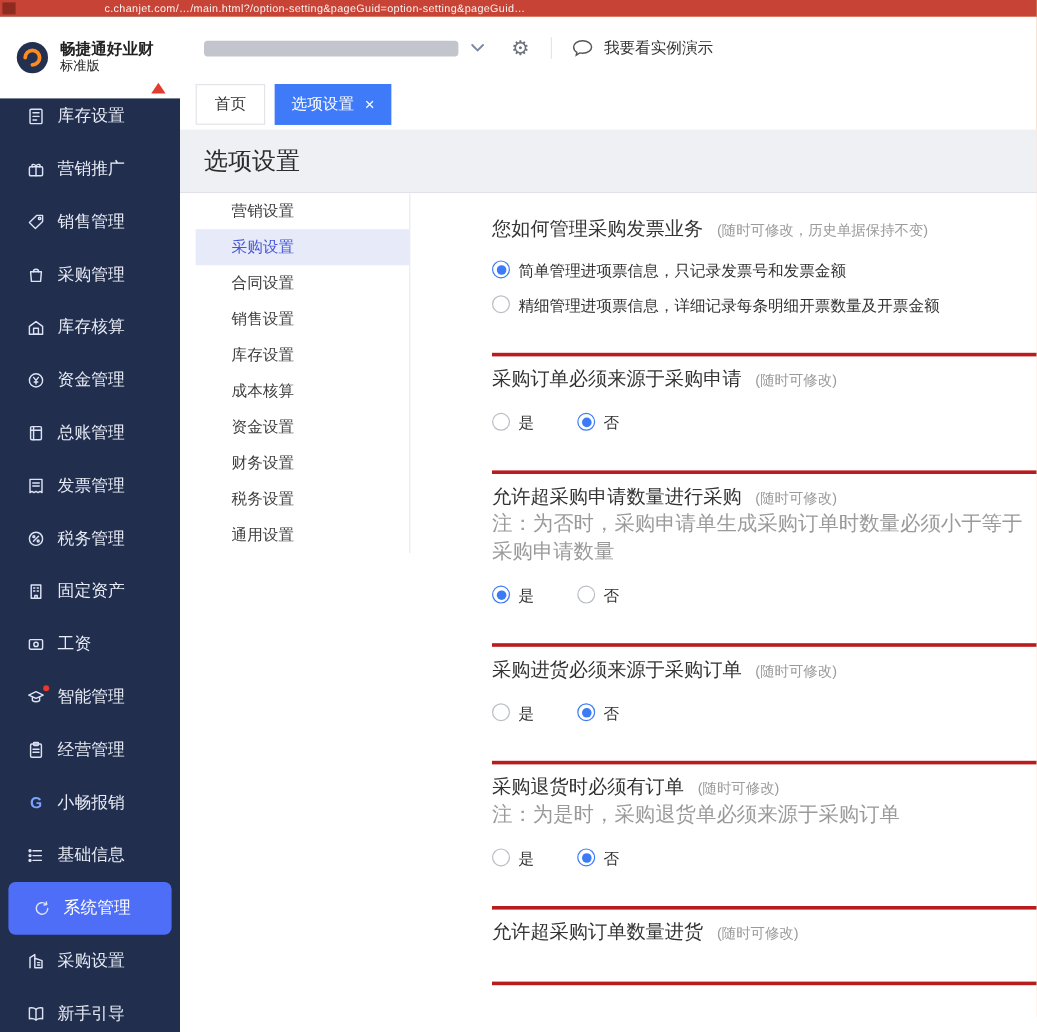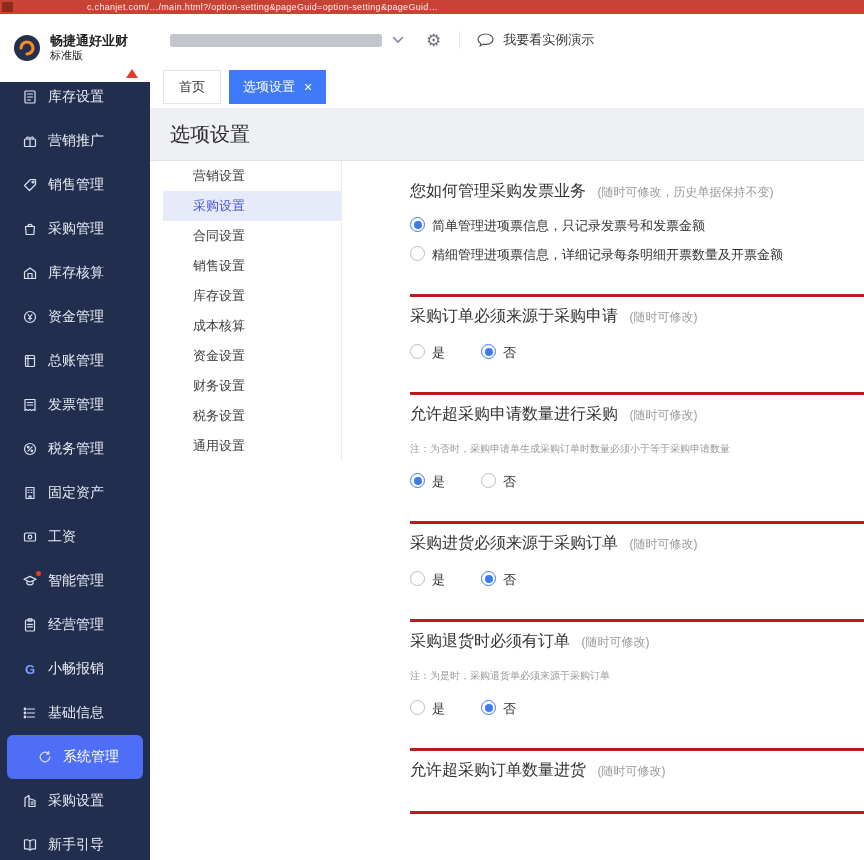--- a/index.html
+++ b/index.html
@@ -13,21 +13,21 @@
 
   
   .sidebar{position:absolute;top:14px;left:0;width:150px;bottom:0;background:#222e4e;}
   .logo-area{height:68px;background:#fff;display:flex;align-items:center;padding-left:12px;gap:8px;}
   .logo-text{line-height:1.15;}
   .logo-l1{font-size:13px;font-weight:bold;color:#222;}
   .logo-l2{font-size:11px;font-weight:normal;color:#222;}
   .scroll-up{position:absolute;top:55px;right:12px;width:0;height:0;border-left:6px solid transparent;border-right:6px solid transparent;border-bottom:9px solid #e23c2e;}
   .nav{position:absolute;top:61px;left:0;right:0;bottom:0;display:flex;flex-direction:column;}
   .nav-item{height:44px;display:flex;align-items:center;gap:10px;padding-left:22px;color:#e7ebf5;font-size:14px;cursor:pointer;flex:none;}
-  .nav-item.sel{background:#4e6ef8;margin:0 7px;border-radius:6px;padding-left:30px;color:#fff;}
+  .nav-item.sel{background:#4e6ef8;margin:0 7px;border-radius:6px;padding-left:20px;color:#fff;}
   .nav-ico{width:16px;height:16px;display:flex;align-items:center;justify-content:center;position:relative;flex:none;}
   .nav-ico svg{width:16px;height:16px;stroke:#dce3f4;fill:none;stroke-width:1.2;stroke-linecap:round;stroke-linejoin:round;}
   .badge-dot{position:absolute;width:5px;height:5px;background:#e8392b;border-radius:50%;top:-2px;right:-3px;}
 
   
   .main{position:absolute;top:14px;left:150px;right:0;bottom:0;display:flex;flex-direction:column;background:#fff;}
   .header{height:52px;display:flex;align-items:center;padding-left:20px;flex:none;}
   .blob{width:212px;height:13px;background:#c2c5cb;border-radius:3px;}
   .chev{margin-left:10px;display:flex;}
   .gear{font-size:17px;color:#6b7280;margin-left:22px;line-height:1;cursor:pointer;}
@@ -46,21 +46,21 @@
   .content{flex:1;display:flex;background:#fff;overflow:hidden;gap:14px;}
   .subnav{width:178px;margin-left:13px;height:300px;border-right:1px solid #e8eaee;flex:none;}
   .subnav-item{height:30px;display:flex;align-items:center;padding-left:30px;font-size:13px;color:#3d3d3d;cursor:pointer;}
   .subnav-item.sel{background:#e7eaf9;color:#4656d8;}
 
   .sections{flex:1;margin-left:54px;}
   .section{padding:9px 0 30px 0;border-bottom:3px solid #b91c1c;}
   .section:first-child{padding-top:20px;}
   .sec-title{font-size:16px;color:#333;}
   .sec-note{font-size:12px;color:#9a9a9a;margin-left:7px;}
-  .sec-hint{font-size:10px;color:#9a9a9a;margin-top:17px;}
+  .sec-hint{font-size:17px;color:#9a9a9a;}
   .opts-v{display:flex;flex-direction:column;gap:11px;margin-top:15px;}
   .opts-h{display:flex;gap:36px;margin-top:17px;}
   .opt{display:flex;gap:7px;font-size:13px;color:#333;cursor:pointer;}
   .radio{box-sizing:border-box;width:15px;height:15px;border:1px solid #b9bdc4;border-radius:50%;background:#fff;position:relative;flex:none;}
   .radio.on{border-color:#3d7bf6;}
   .radio.on::after{content:"";position:absolute;top:2.5px;left:2.5px;right:2.5px;bottom:2.5px;background:#3d7bf6;border-radius:50%;}
 </style>
 </head>
 <body>
 

